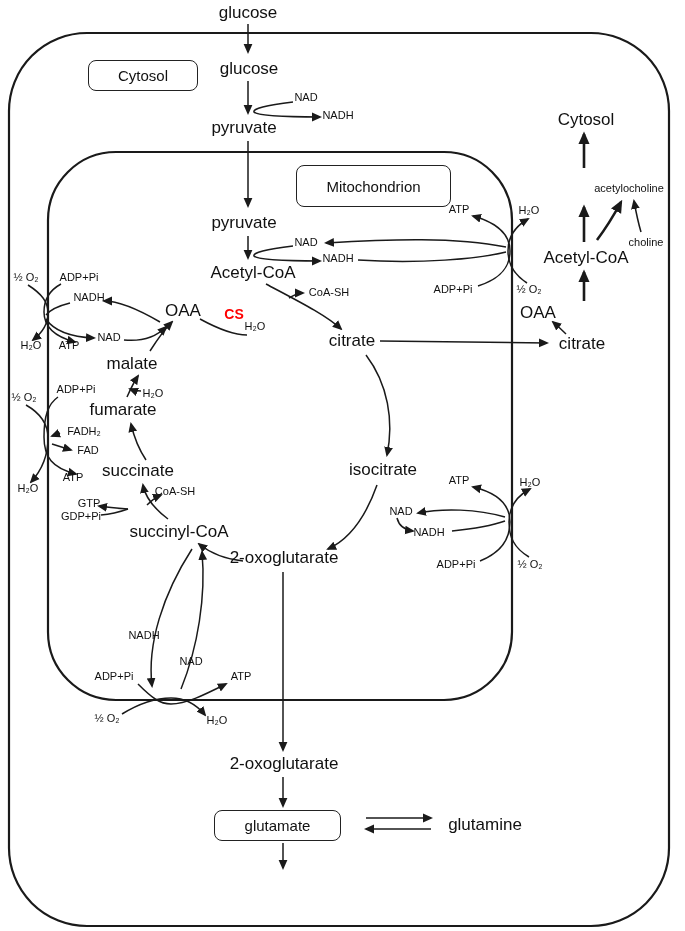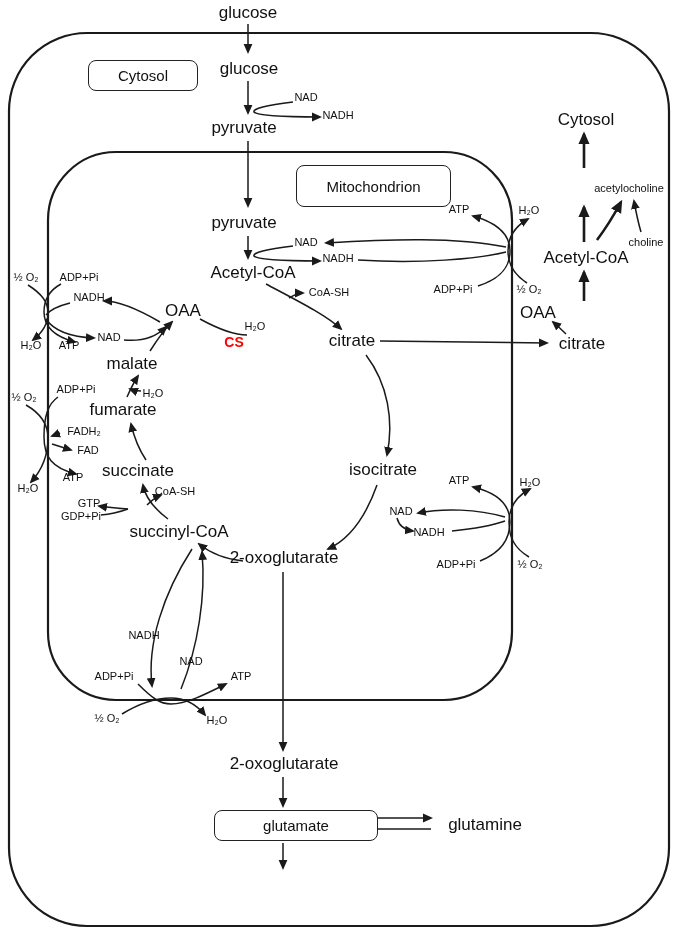--- a/index.html
+++ b/index.html
@@ -6,21 +6,21 @@
   .stage{
     position:relative;width:685px;height:931px;background:#ffffff;
     font-family:"Liberation Sans", sans-serif;color:#111;overflow:hidden;
   }
   .overlay{position:absolute;left:0;top:0;}
   .lbl{
     position:absolute;transform:translate(-50%,-50%);
     font-size:17px;line-height:1.05;white-space:nowrap;color:#111;
   }
   .sm{font-size:11px;}
-  .enzyme{color:#ff0000;font-size:14px;font-weight:600;margin-top:28px;}
+  .enzyme{color:#ff0000;font-size:14px;font-weight:600;}
   .box-lbl{
     position:absolute;border:1.6px solid #222;border-radius:8px;background:#fff;
     display:flex;align-items:center;justify-content:center;
     font-size:15px;color:#111;box-sizing:border-box;
   }
 </style>
 </head>
 <body>
 
 <div class="stage">
@@ -109,21 +109,21 @@
     <g fill="none" stroke="#1a1a1a" stroke-width="2.6">
       <path d="M 584,301 L 584,272" marker-end="url(#ahb)"></path>
       <path d="M 584,242 L 584,207" marker-end="url(#ahb)"></path>
       <path d="M 584,168 L 584,134" marker-end="url(#ahb)"></path>
       <path d="M 597,240 C 606,228 614,215 621,202" marker-end="url(#ahb)"></path>
     </g>
   </svg>
 
   <div class="box-lbl" style="left:88px;top:60px;width:110px;height:31px">Cytosol</div>
   <div class="box-lbl" style="left:296px;top:165px;width:155px;height:42px">Mitochondrion</div>
-  <div class="box-lbl" style="left:214px;top:810px;width:164px;height:31px">glutamate</div>
+  <div class="box-lbl" style="left:214px;top:810px;width:127px;height:31px">glutamate</div>
 
   <div class="lbl" style="left:248px;top:13px">glucose</div>
   <div class="lbl" style="left:249px;top:69px">glucose</div>
   <div class="lbl" style="left:244px;top:128px">pyruvate</div>
   <div class="lbl" style="left:244px;top:223px">pyruvate</div>
   <div class="lbl" style="left:253px;top:273px">Acetyl-CoA</div>
   <div class="lbl" style="left:183px;top:311px">OAA</div>
   <div class="lbl enzyme" style="left:234px;top:314px">CS</div>
   <div class="lbl" style="left:352px;top:341px">citrate</div>
   <div class="lbl" style="left:132px;top:364px">malate</div>

